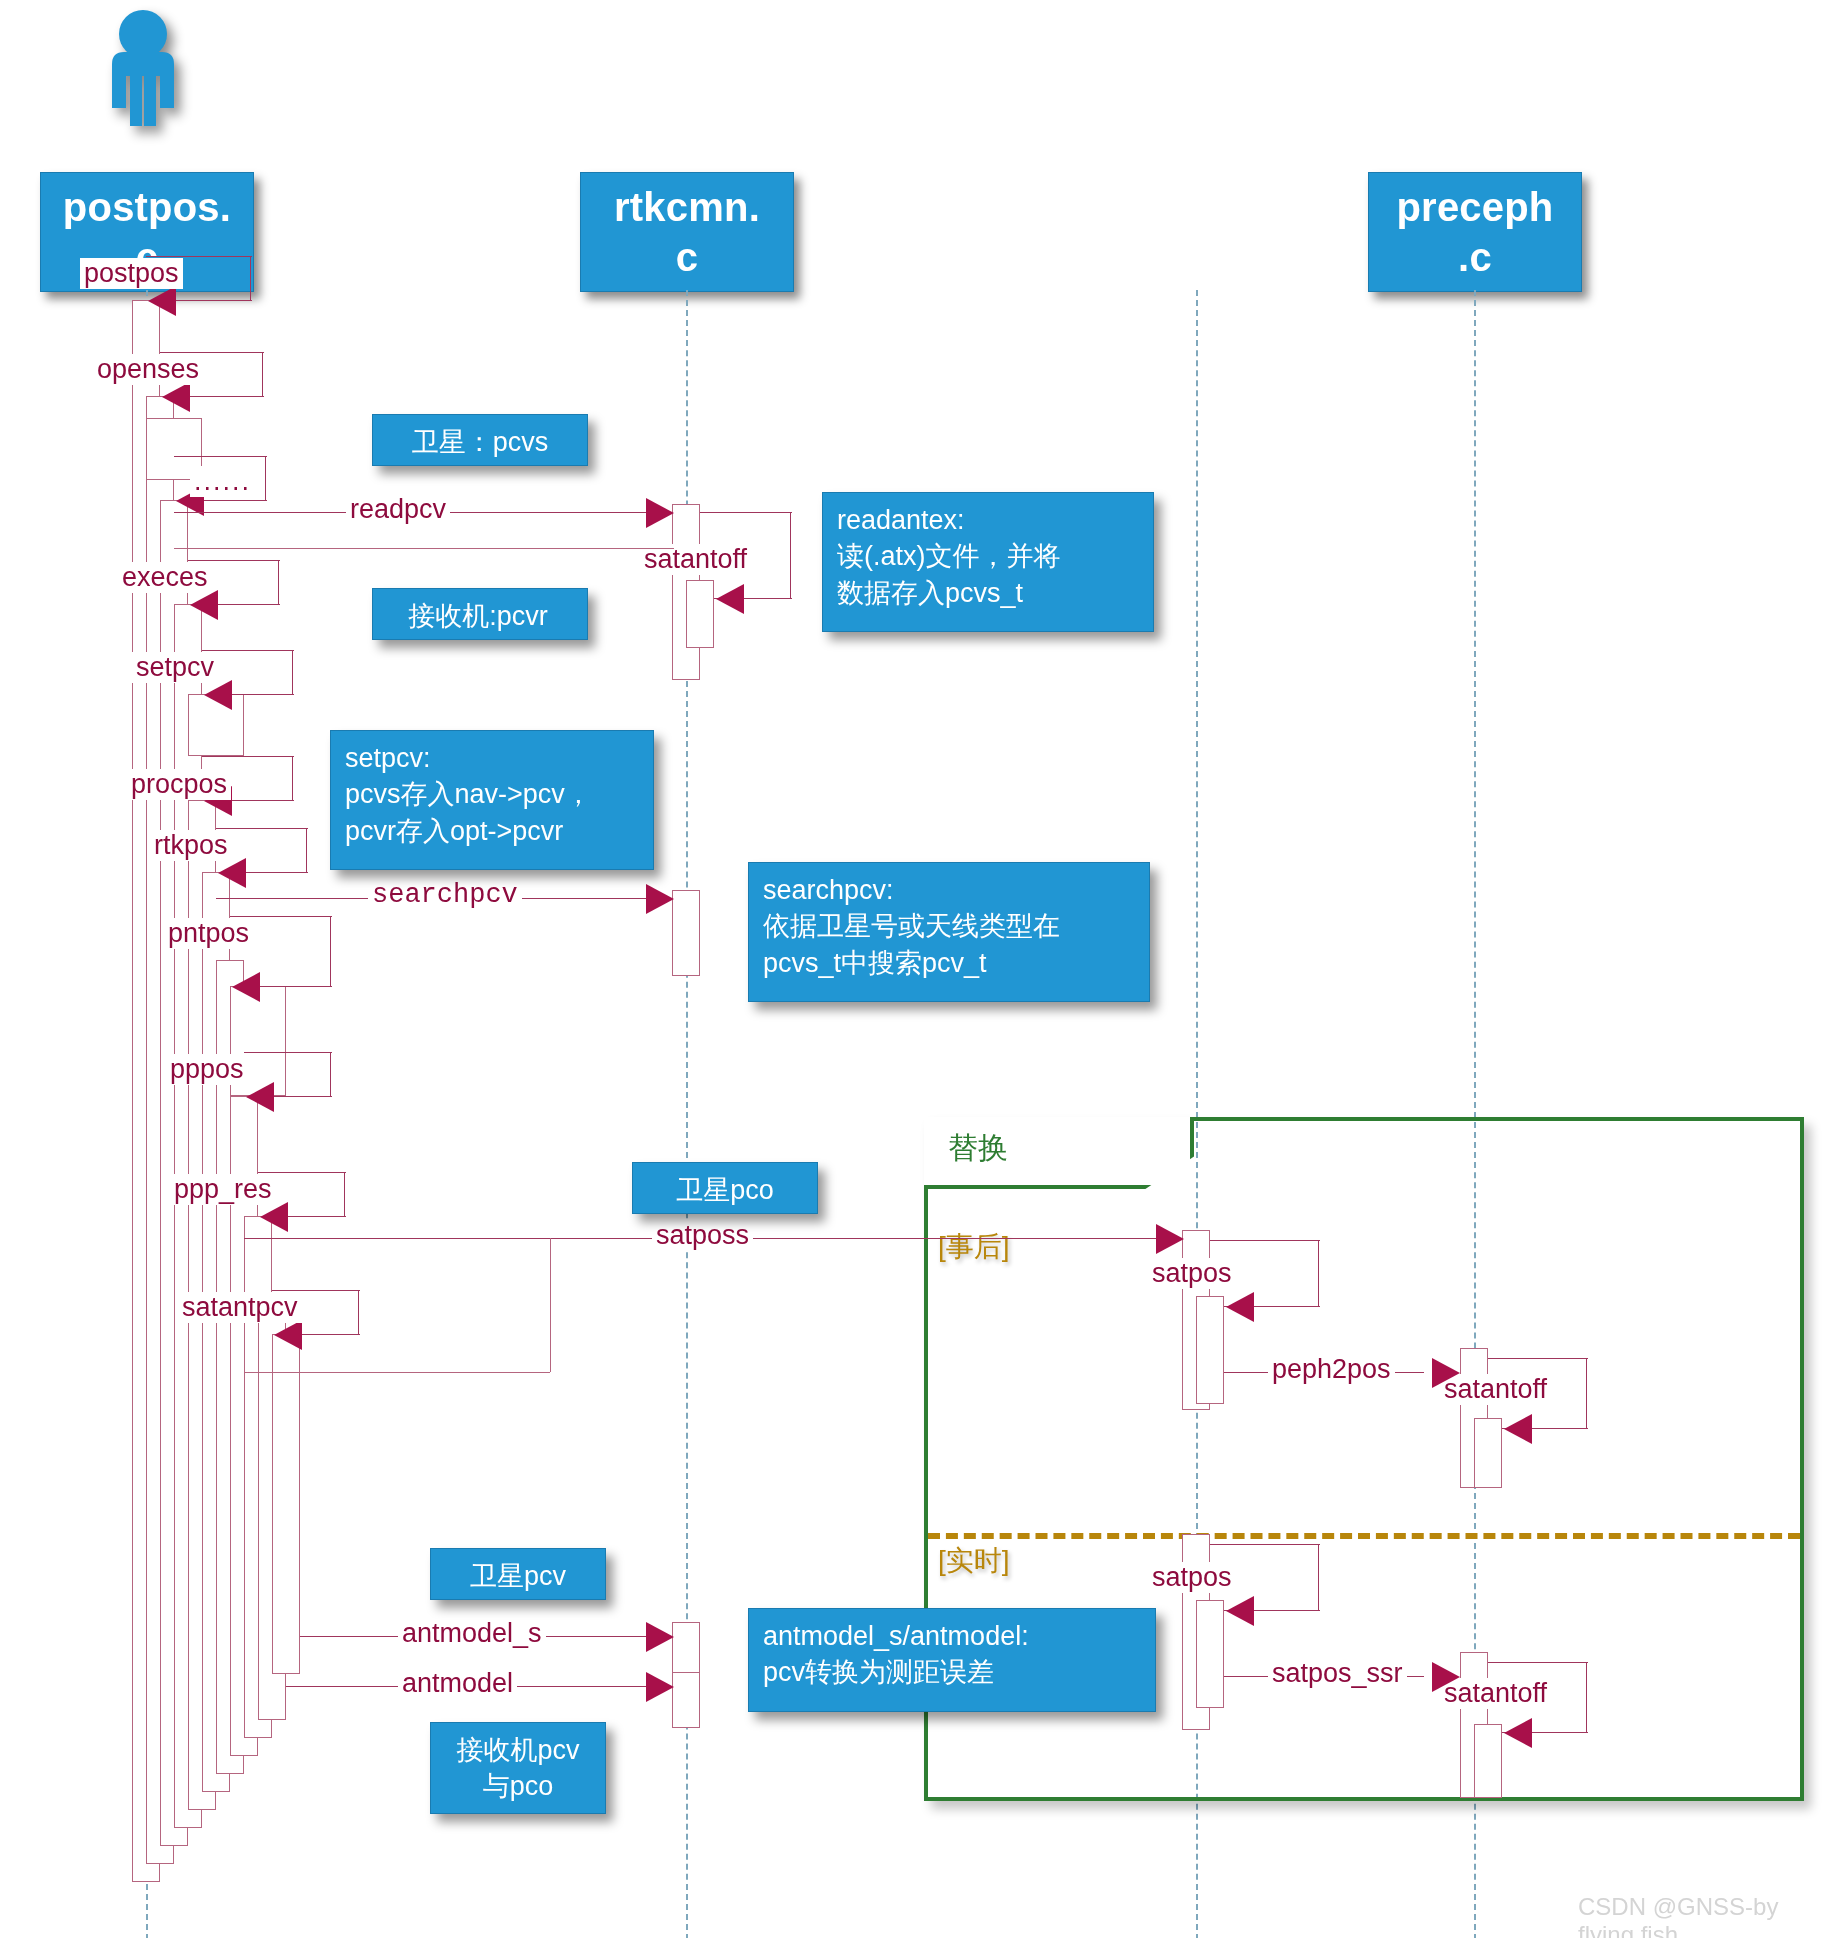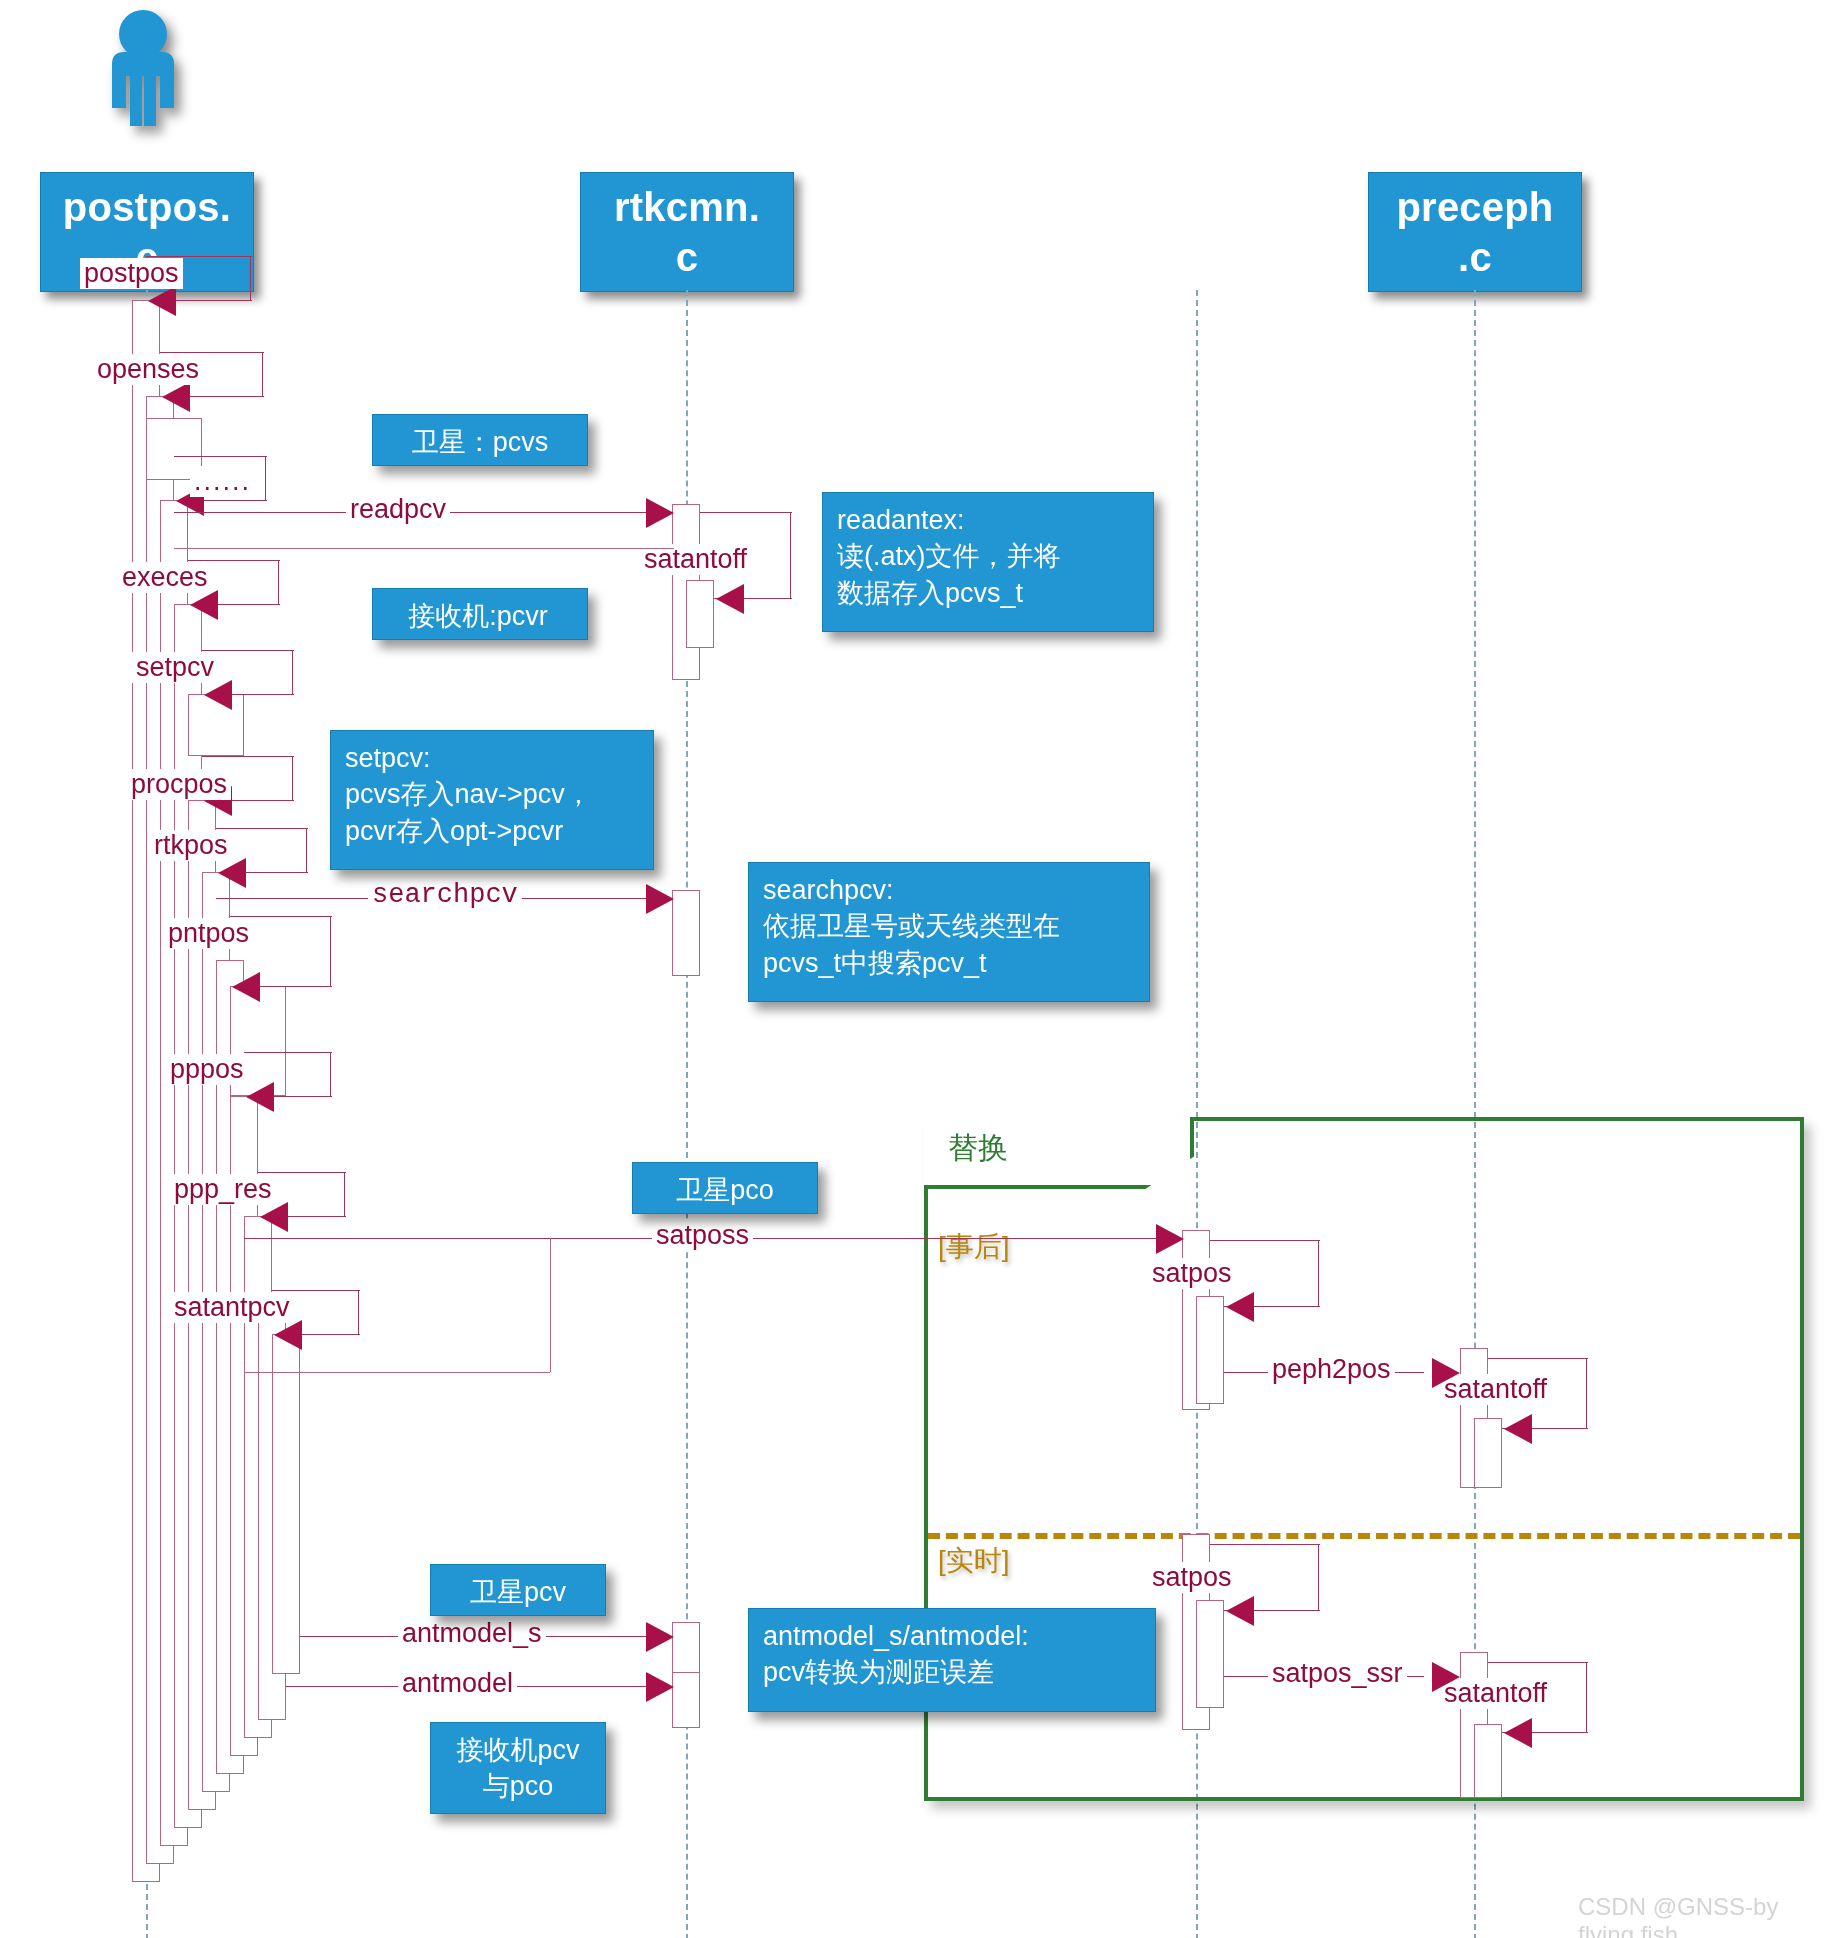--- a/index.html
+++ b/index.html
@@ -173,21 +173,21 @@
   <div class="v" style="left:344px;top:1172px;height:44px;"></div>
   <div class="h" style="left:258px;top:1172px;width:88px;"></div>
   <div class="h" style="left:286px;top:1216px;width:60px;"></div>
   <div class="arrowL" style="left:260px;top:1202px;"></div>
   <div class="lbl" style="left:170px;top:1174px;">ppp_res</div>
 
   <div class="v" style="left:358px;top:1290px;height:44px;"></div>
   <div class="h" style="left:272px;top:1290px;width:88px;"></div>
   <div class="h" style="left:300px;top:1334px;width:60px;"></div>
   <div class="arrowL" style="left:274px;top:1320px;"></div>
-  <div class="lbl" style="left:170px;top:1292px;text-align:center;">satantpcv</div>
+  <div class="lbl" style="left:178px;top:1292px;text-align:center;">satantpcv</div>
 
   <div class="act" style="left:672px;top:504px;width:28px;height:176px;"></div>
   <div class="act" style="left:686px;top:580px;width:28px;height:68px;"></div>
   <div class="act" style="left:672px;top:890px;width:28px;height:86px;"></div>
   <div class="act" style="left:672px;top:1622px;width:28px;height:56px;"></div>
   <div class="act" style="left:672px;top:1672px;width:28px;height:56px;"></div>
 
   <div class="v" style="left:790px;top:512px;height:86px;"></div>
   <div class="h" style="left:700px;top:512px;width:92px;"></div>
   <div class="h" style="left:714px;top:598px;width:78px;"></div>
@@ -270,21 +270,21 @@
   <div class="note" style="left:822px;top:492px;width:332px;height:140px;">readantex:
 读(.atx)文件，并将
 数据存入pcvs_t</div>
 
   <div class="note" style="left:748px;top:862px;width:402px;height:140px;">searchpcv:
 依据卫星号或天线类型在
 pcvs_t中搜索pcv_t</div>
 
   <div class="note center" style="left:632px;top:1162px;width:186px;height:52px;">卫星pco</div>
 
-  <div class="note center" style="left:430px;top:1548px;width:176px;height:52px;margin-top:16px;">卫星pcv</div>
+  <div class="note center" style="left:430px;top:1548px;width:176px;height:52px;">卫星pcv</div>
 
   <div class="note" style="left:748px;top:1608px;width:408px;height:104px;">antmodel_s/antmodel:
 pcv转换为测距误差</div>
 
   <div class="note center" style="left:430px;top:1722px;width:176px;height:92px;">接收机pcv
 与pco</div>
 
   <div class="wm" style="left:1578px;top:1893px;">CSDN @GNSS-by flying fish</div>
 
 </div>

